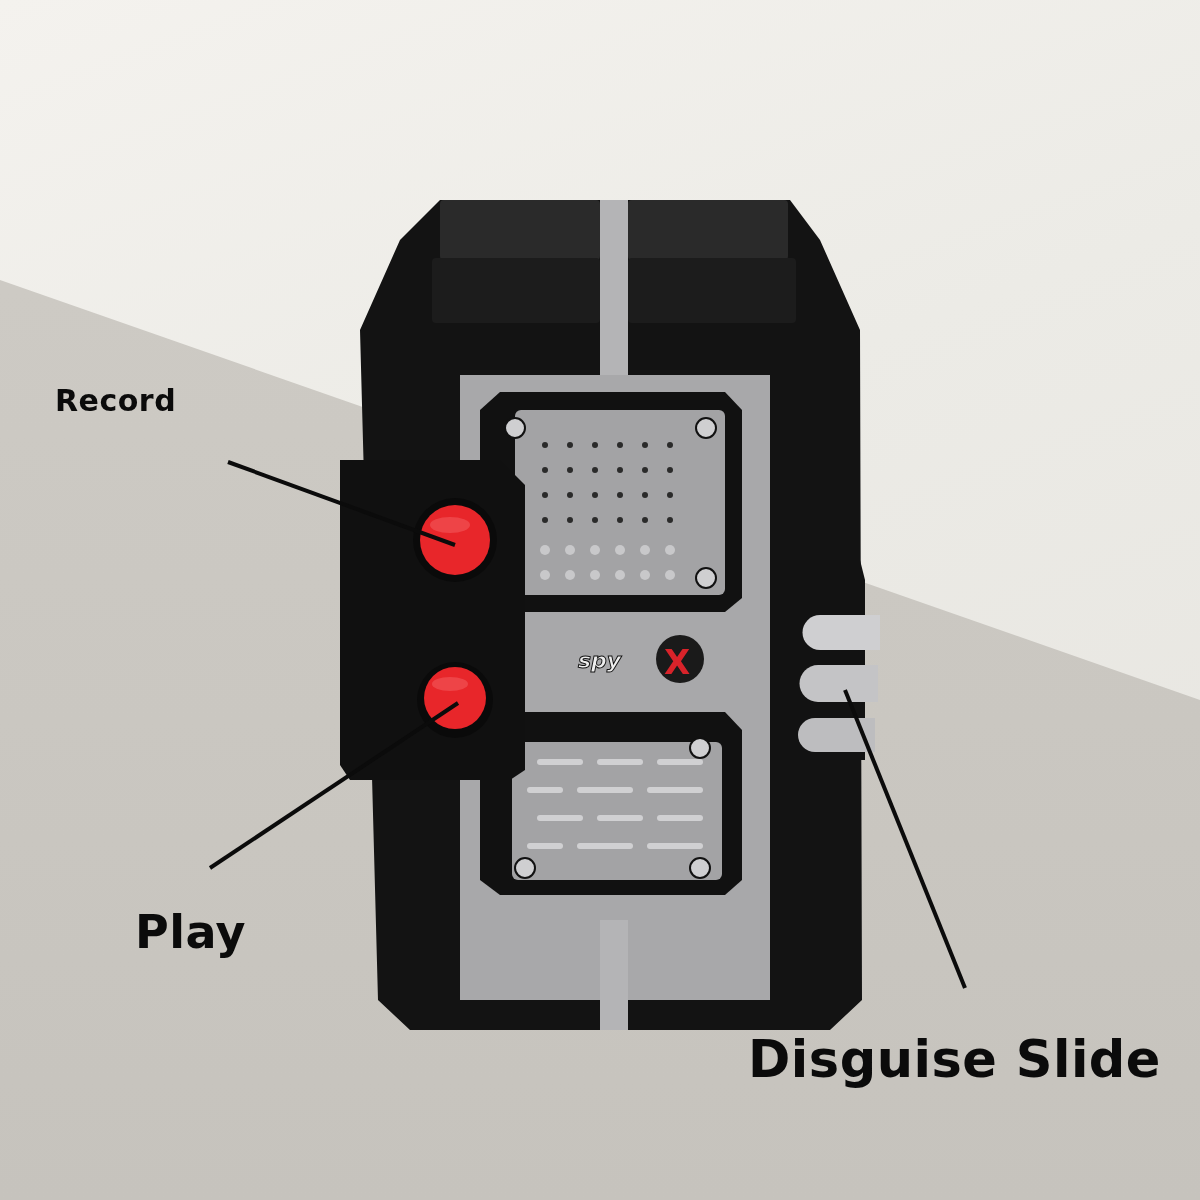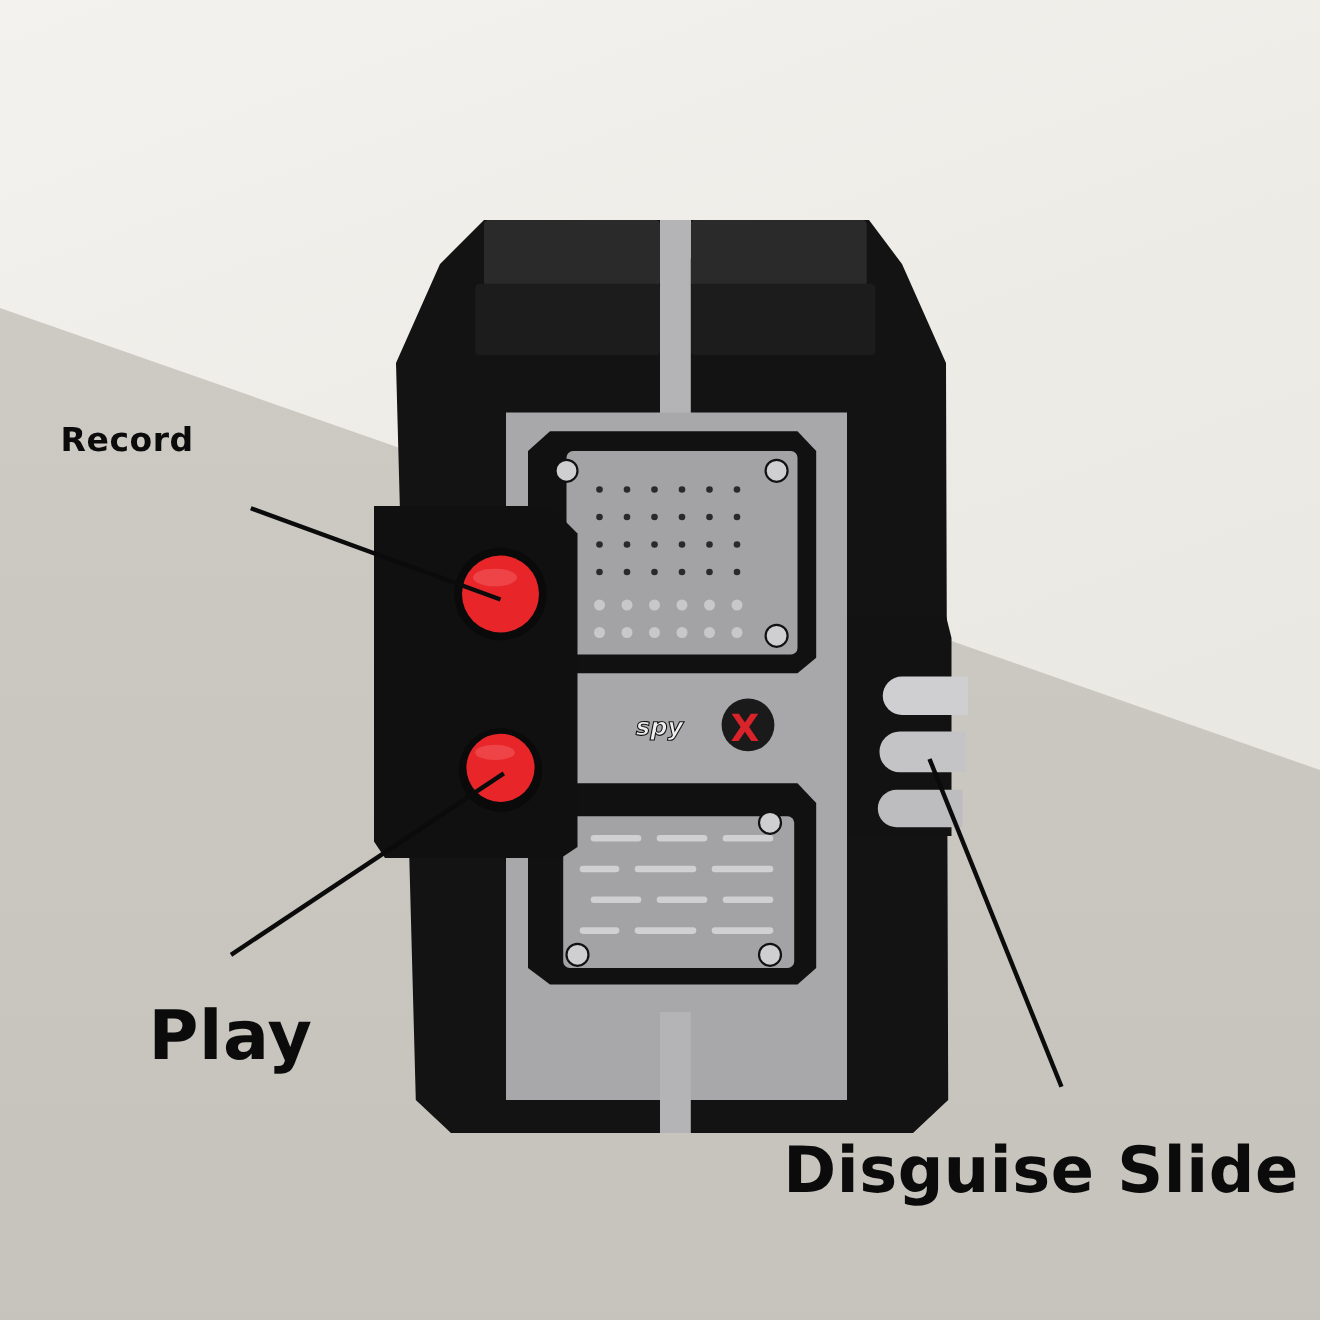--- a/index.html
+++ b/index.html
@@ -127,14 +127,14 @@
     <path d="M818 665 L878 665 L878 702 L818 702 A18 18 0 0 1 818 665 Z" fill="#c4c4c6"></path>
     <path d="M815 718 L875 718 L875 752 L815 752 A17 17 0 0 1 815 718 Z" fill="#bdbdbf"></path>
   </g>
 
   <line x1="228" y1="462" x2="455" y2="545" stroke="#0b0b0b" stroke-width="4"></line>
   <line x1="210" y1="868" x2="458" y2="703" stroke="#0b0b0b" stroke-width="4"></line>
   <line x1="845" y1="690" x2="965" y2="988" stroke="#0b0b0b" stroke-width="4"></line>
 </svg>
 
 <div class="label" style="left:55px;top:383px;font-size:30px;">Record</div>
-<div class="label" style="left:135px;top:905px;font-size:62px;">Play</div>
-<div class="label" style="left:712px;top:1030px;font-size:58px;">Disguise Slide</div>
+<div class="label" style="left:135px;top:905px;font-size:46px;">Play</div>
+<div class="label" style="left:748px;top:1030px;font-size:51px;">Disguise Slide</div>
 
 </body></html>

